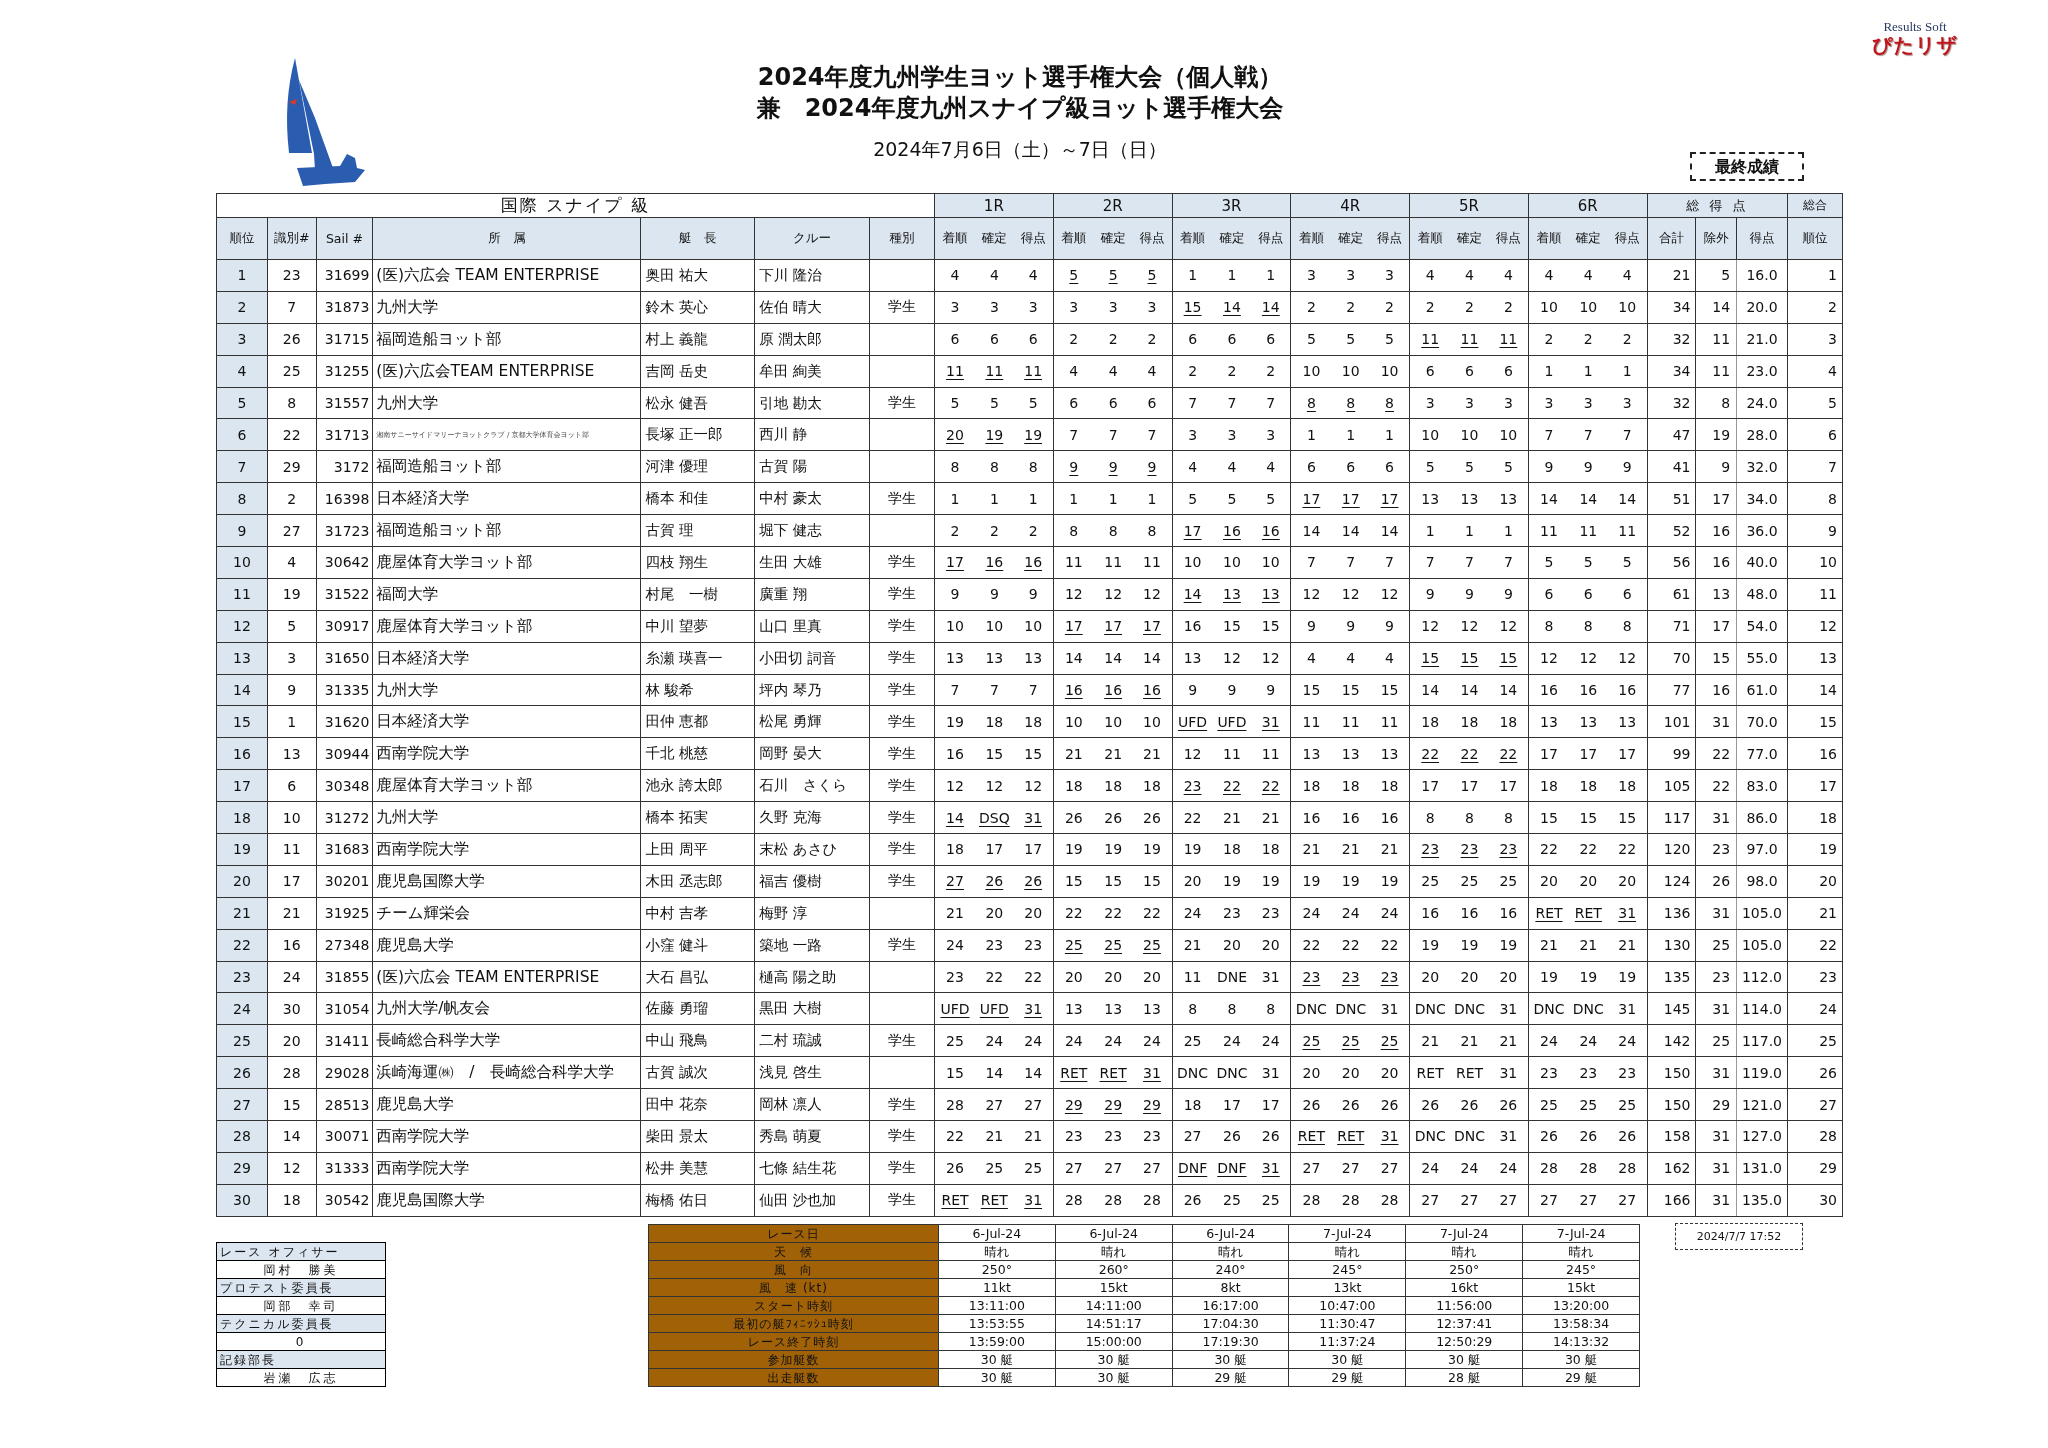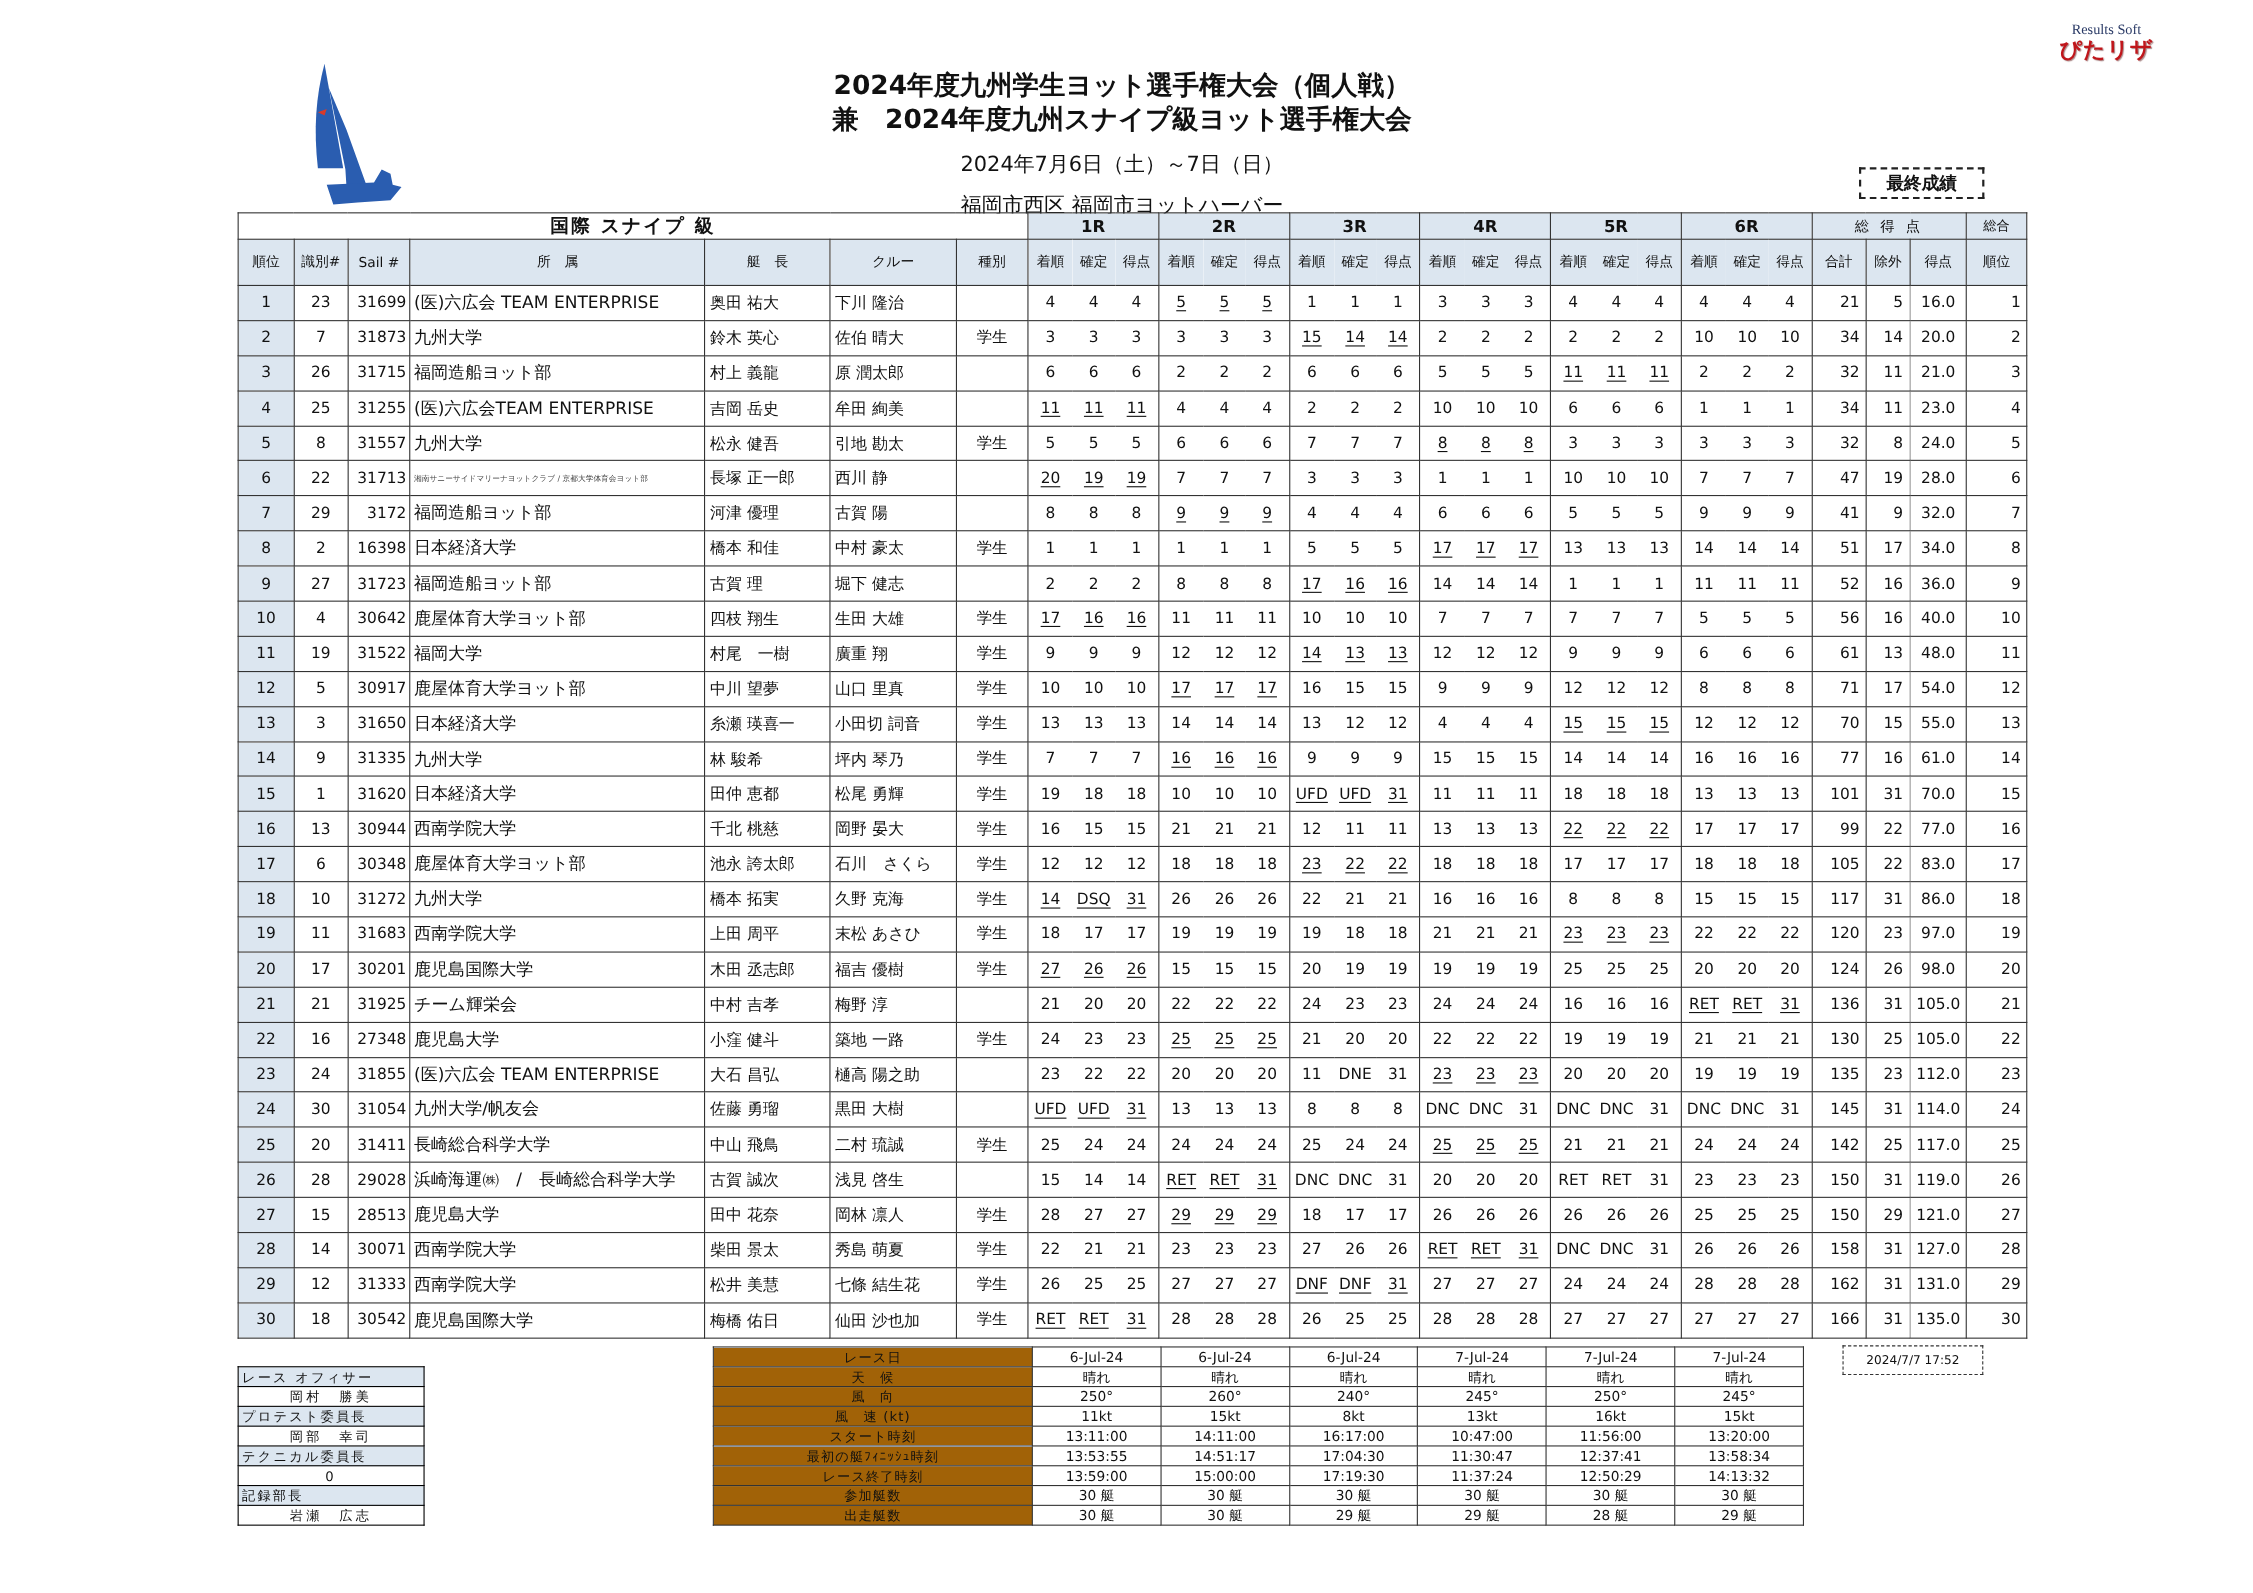--- a/index.html
+++ b/index.html
@@ -12,21 +12,21 @@
   .brand .b2 { font-family: "DejaVu Sans", sans-serif; font-size: 20px; font-weight: bold; color: #c0161b; text-shadow: 1px 1px 1px #aa8888; line-height: 22px; letter-spacing: 1px; }
 
   .titles { position: absolute; left: 700px; top: 62px; width: 640px; text-align: center; }
   .titles .t1, .titles .t2 { font-size: 24px; font-weight: bold; line-height: 31px; white-space: nowrap; }
   .titles .t3, .titles .t4 { font-size: 19px; line-height: 25px; white-space: nowrap; margin-top: 13px; }
 
   .final-badge { position: absolute; left: 1690px; top: 152px; width: 114px; height: 29px; border: 2px dashed #222; font-size: 16px; font-weight: bold; text-align: center; line-height: 25px; }
 
   table.main { position: absolute; left: 216px; top: 193px; border-collapse: collapse; table-layout: fixed; width: 1627px; }
   table.main td, table.main th { border: 1px solid #333; font-size: 14px; height: 31.9px; text-align: center; white-space: nowrap; overflow: hidden; font-weight: normal; }
-  table.main tr.h1 th { height: 24px; background: #dce6f0; font-weight: bold; font-size: 15px; }
+  table.main tr.h1 th { height: 24px; background: #dce6f0; font-weight: normal; font-size: 15px; }
   table.main tr.h1 th.cls { background: #ffffff; font-size: 17px; letter-spacing: 2px; }
   table.main tr.h2 th { height: 42px; background: #dce6f0; font-size: 12.5px; }
   table.main tr.h2 th.sub { border-left: none; border-right: none; }
   table.main tr.h2 th.sub.first { border-left: 1px solid #333; }
   table.main tr.h2 th.sub.last { border-right: 1px solid #333; }
   table.main td.rank { background: #dce6f0; }
   table.main td.aff { text-align: left; padding-left: 3px; font-size: 15.5px; }
   table.main td.aff.tiny { font-size: 7px; color: #444; }
   table.main td.nm { text-align: left; padding-left: 4px; font-size: 14.5px; }
   table.main td.sc { border-left: none; border-right: none; font-size: 14px; }
@@ -60,21 +60,20 @@
 
 <div class="brand">
   <div class="b1">Results Soft</div>
   <div class="b2">ぴたリザ</div>
 </div>
 
 <div class="titles">
   <div class="t1">2024年度九州学生ヨット選手権大会（個人戦）</div>
   <div class="t2">兼　2024年度九州スナイプ級ヨット選手権大会</div>
   <div class="t3">2024年7月6日（土）～7日（日）</div>
-  <div class="t4">福岡市西区 福岡市ヨットハーバー</div>
 </div>
 
 <div class="final-badge">最終成績</div>
 
 <table class="main">
   <colgroup>
     <col style="width:50px">
       <col style="width:48px">
       <col style="width:56px">
       <col style="width:264px">

